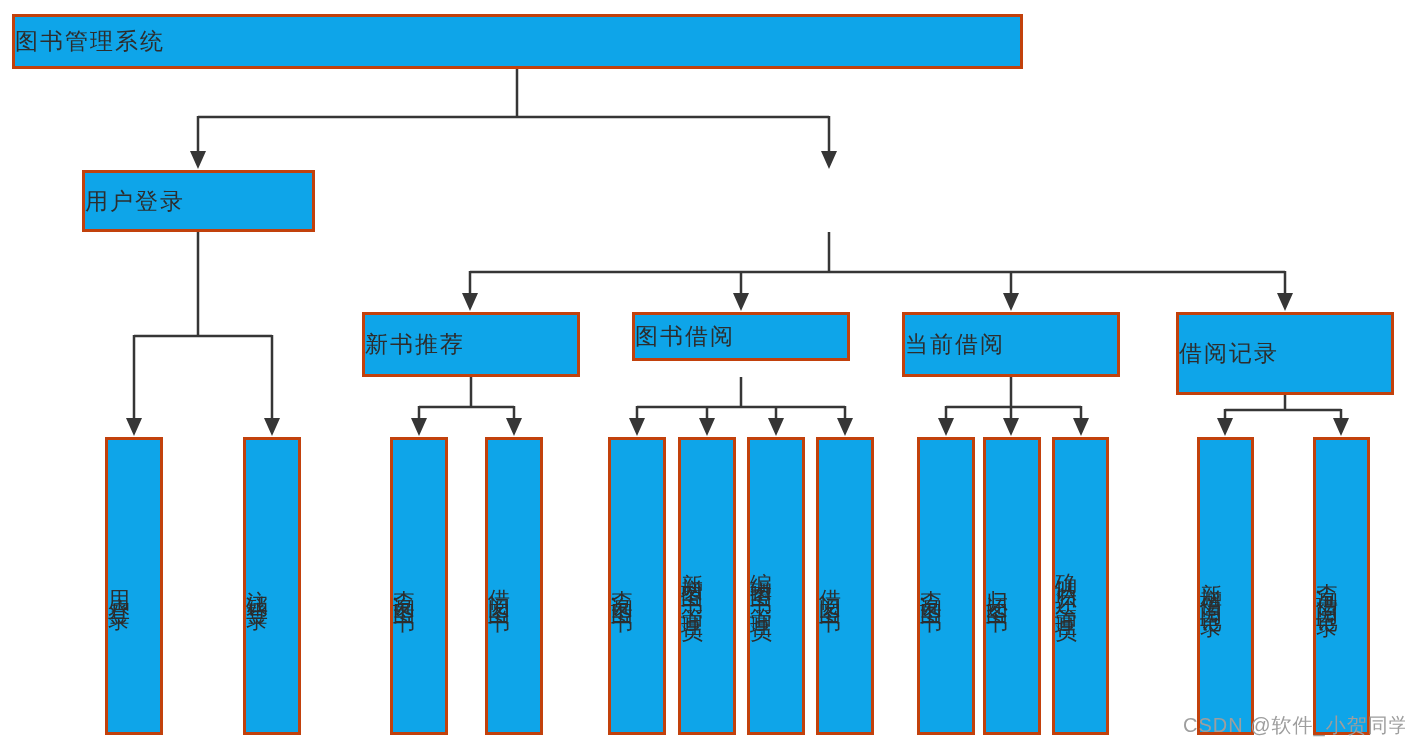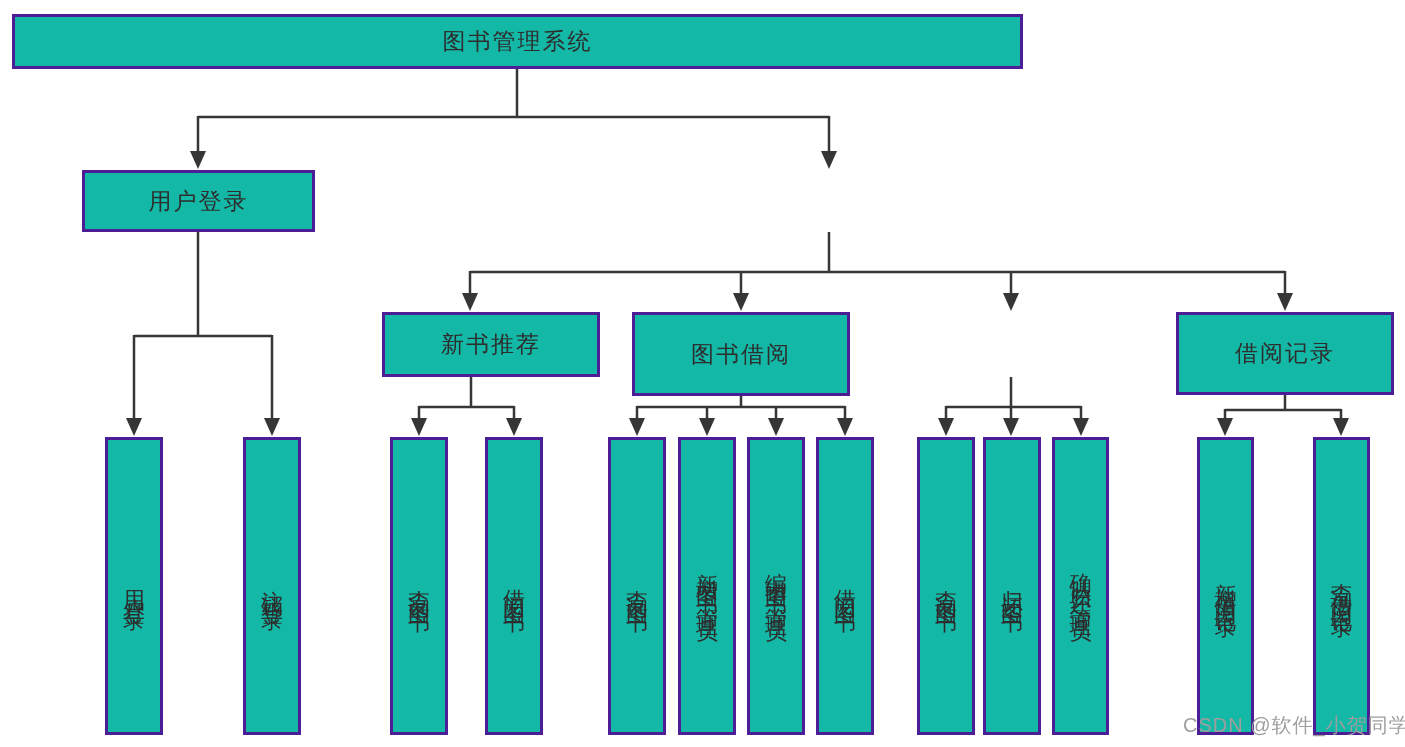--- a/index.html
+++ b/index.html
@@ -19,47 +19,47 @@
     position: absolute;
     left: 0;
     top: 0;
     width: 1405px;
     height: 747px;
     pointer-events: none;
   }
   .node {
     position: absolute;
     box-sizing: border-box;
-    border: 3px solid #4c1d95;
-    background: #14b8a6;
+    border: 3px solid #c2410c;
+    background: #0ea5e9;
     display: flex;
     align-items: center;
-    justify-content: center;
+    justify-content: flex-start;
     color: #2d2d2d;
   }
   .node .hlabel {
     font-size: 23px;
     letter-spacing: 2px;
     white-space: nowrap;
   }
   .node .vlabel {
     writing-mode: vertical-rl;
     line-height: 1;
     font-size: 22px;
     letter-spacing: 7px;
     white-space: nowrap;
   }
   
   .n-root  { left: 12px;  top: 14px;  width: 1011px; height: 55px; }
   
   .n-l2-0  { left: 82px;  top: 170px; width: 233px;  height: 62px; }
   .n-l2-1  { left: 712px; top: 170px; width: 234px;  height: 62px; }
   
-  .n-l3-0  { left: 382px;  top: 312px; width: 218px; height: 65px; }
-  .n-l3-1  { left: 632px;  top: 312px; width: 218px; height: 84px; }
+  .n-l3-0  { left: 362px;  top: 312px; width: 218px; height: 65px; }
+  .n-l3-1  { left: 632px;  top: 312px; width: 218px; height: 49px; }
   .n-l3-2  { left: 902px;  top: 312px; width: 218px; height: 65px; }
   .n-l3-3  { left: 1176px; top: 312px; width: 218px; height: 83px; }
   
   .leaf { top: 437px; width: 58px; height: 298px; }
   .n-lf-0  { left: 105px;  }
   .n-lf-1  { left: 243px;  }
   .n-lf-2  { left: 390px;  }
   .n-lf-3  { left: 485px;  }
   .n-lf-4  { left: 608px;  }
   .n-lf-5  { left: 678px;  }
@@ -152,20 +152,23 @@
   <div class="node n-l2-0">
     <span class="hlabel">用户登录</span>
   </div>
 
   <div class="node n-l3-0">
     <span class="hlabel">新书推荐</span>
   </div>
   <div class="node n-l3-1">
     <span class="hlabel">图书借阅</span>
   </div>
+  <div class="node n-l3-2">
+    <span class="hlabel">当前借阅</span>
+  </div>
   <div class="node n-l3-3">
     <span class="hlabel">借阅记录</span>
   </div>
 
   <div class="node leaf n-lf-0">
     <span class="vlabel">用户登录</span>
   </div>
   <div class="node leaf n-lf-1">
     <span class="vlabel">注销登录</span>
   </div>

